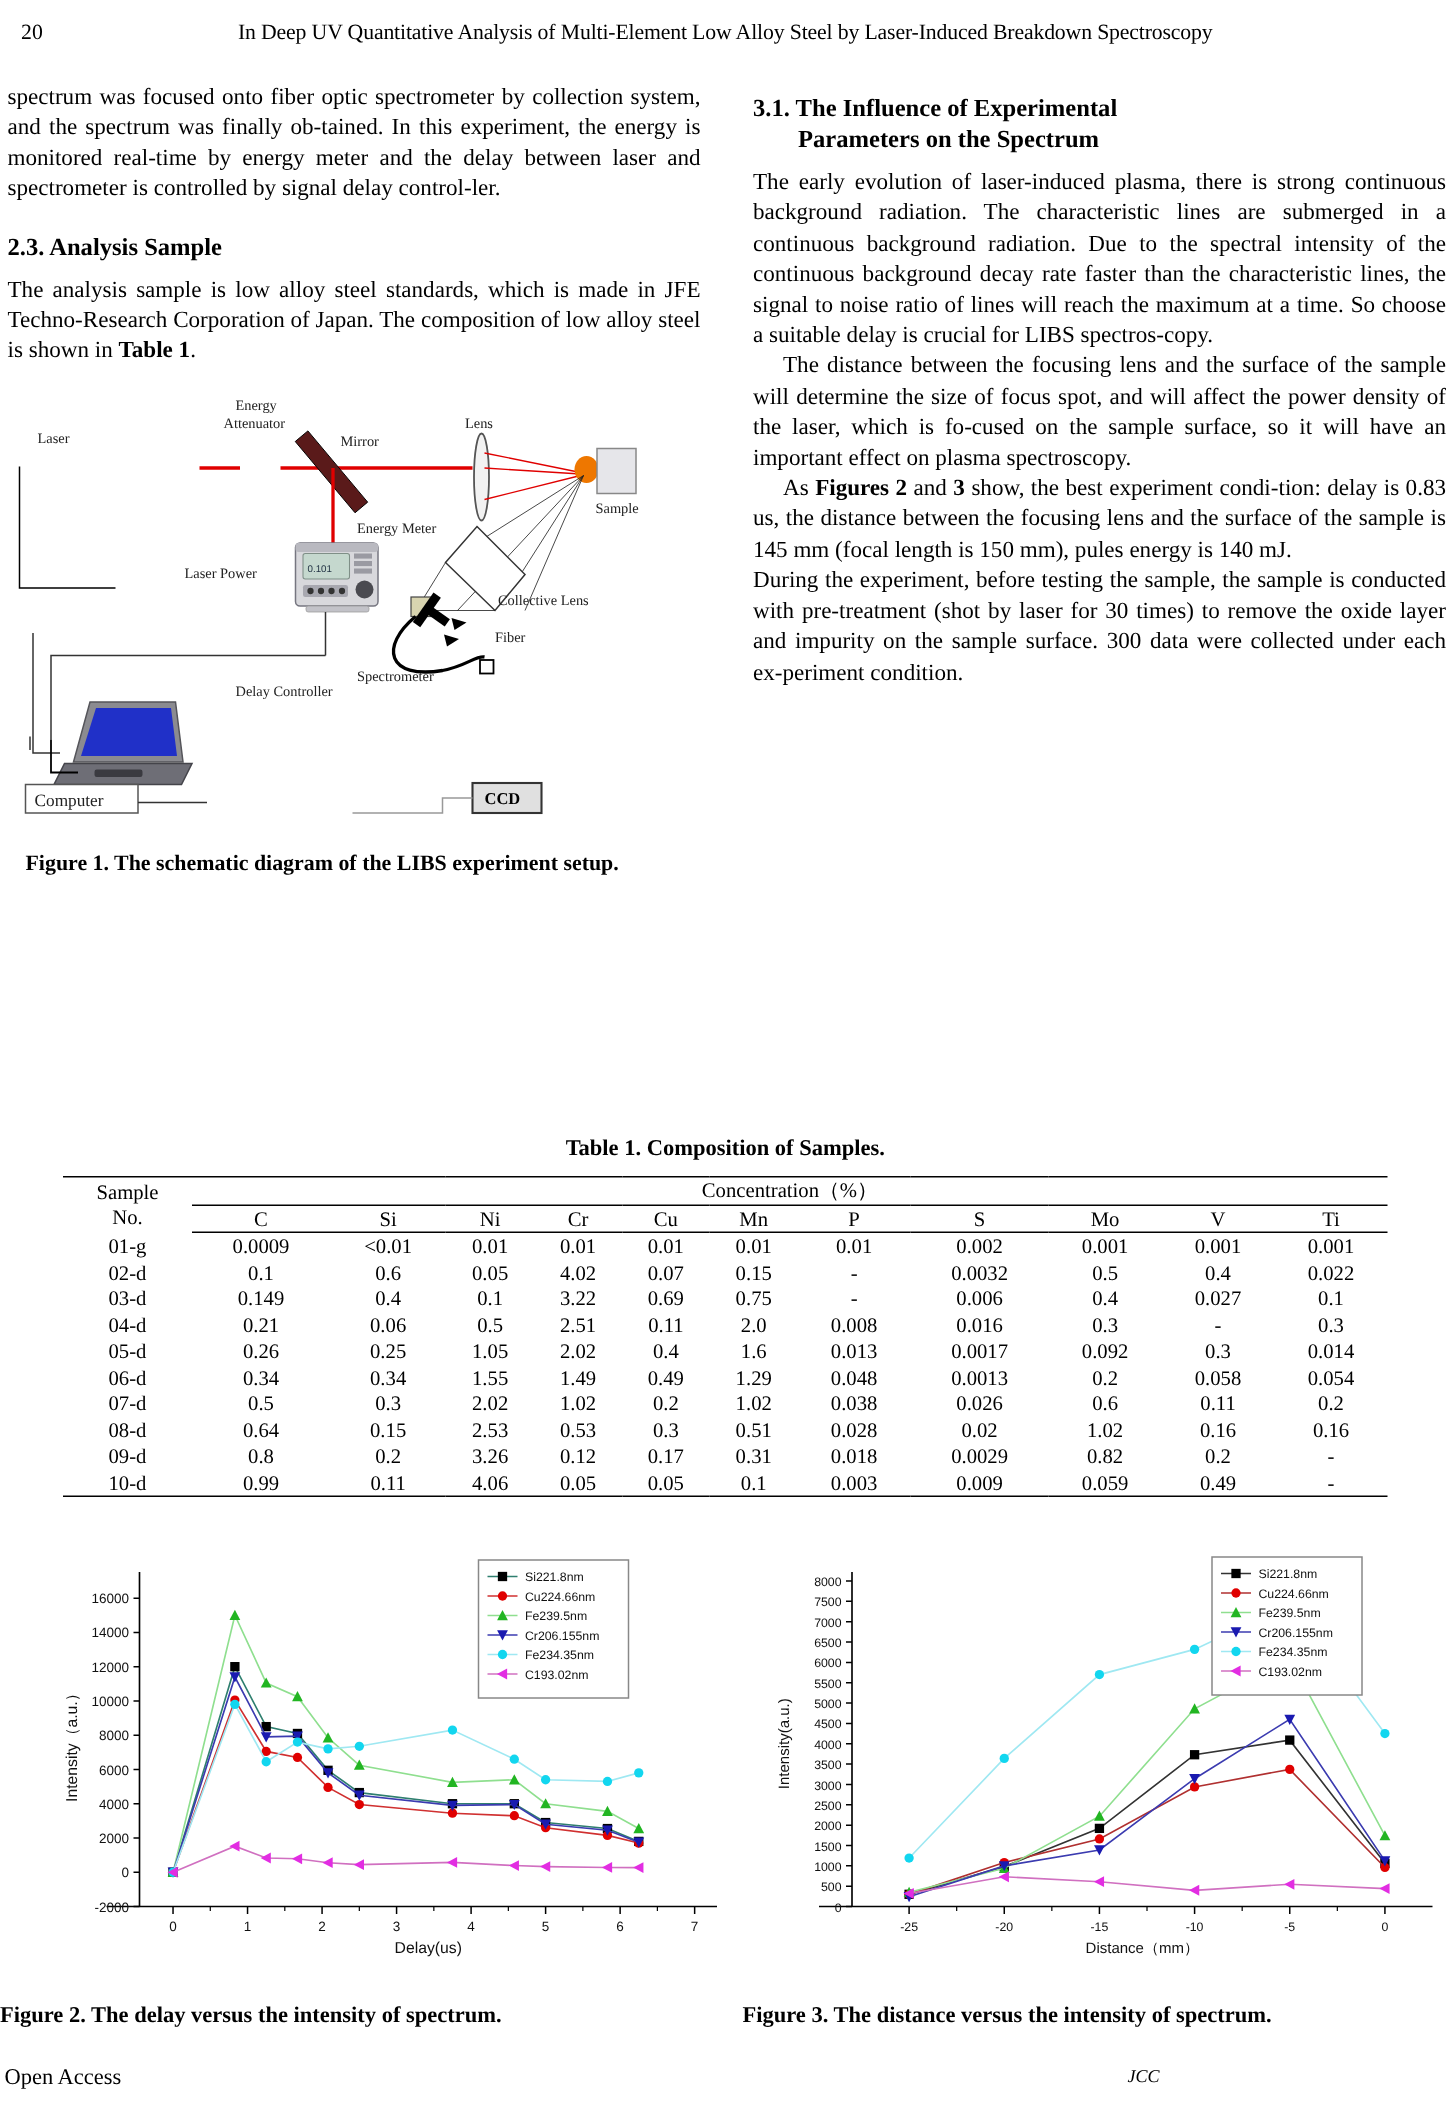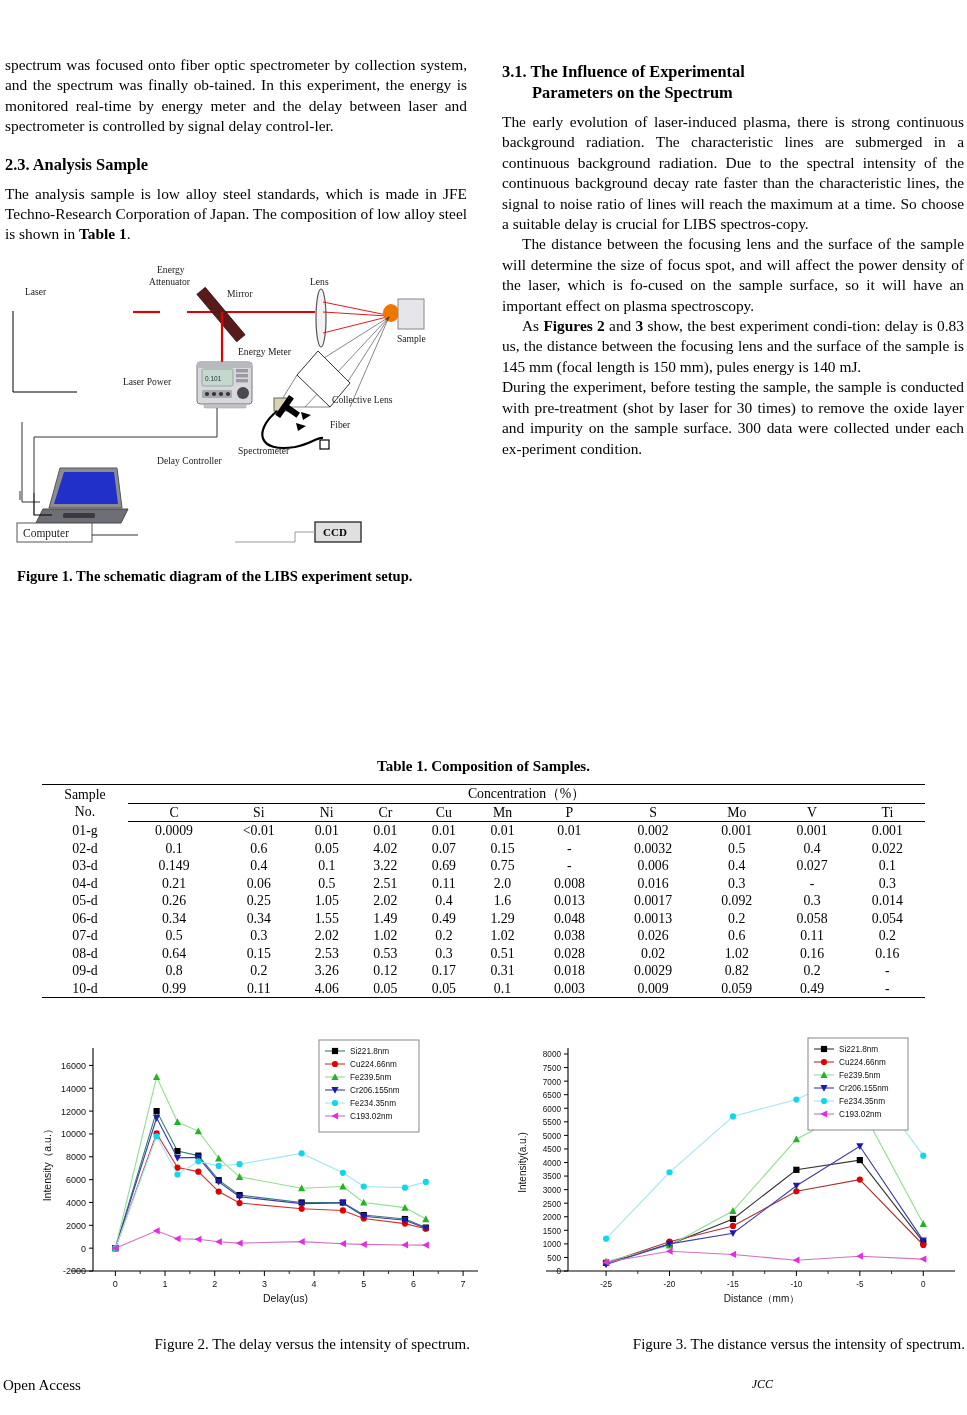--- a/index.html
+++ b/index.html
@@ -159,23 +159,23 @@
   .caption-row {
     position: absolute;
     top: 1336px;
     left: 0;
     width: 967px;
   }
   .cap-cell {
     position: absolute;
     top: 0;
     width: 470px;
-    text-align: right;
+    text-align: left;
     font-size: 15px;
-    font-weight: normal;
+    font-weight: bold;
   }
   .cap-left  { left: 0px; }
   .cap-right { left: 495px; }
 
   
   .footer {
     position: absolute;
     bottom: 16px;
     left: 0;
     width: 778px;
@@ -195,20 +195,24 @@
   }
 
   text { font-family: "Liberation Sans", sans-serif; }
   .sch-label { font-family: "Liberation Serif", serif; font-size: 9.6px; fill:#222; }
 </style>
 </head>
 <body>
 
 <div class="page">
 
+  <div class="runhead">
+    <div class="runhead-page">20</div>
+    <div class="runhead-title">In Deep UV Quantitative Analysis of Multi-Element Low Alloy Steel by Laser-Induced Breakdown Spectroscopy</div>
+  </div>
 
   <div class="cols">
 
     <div class="col col-left">
       <p class="body noindent">spectrum was focused onto fiber optic spectrometer by collection system, and the spectrum was finally ob-tained. In this experiment, the energy is monitored real-time by energy meter and the delay between laser and spectrometer is controlled by signal delay control-ler.</p>
 
       <h2 class="sec">2.3. Analysis Sample</h2>
 
       <p class="body noindent"><span>The analysis sample is low alloy steel standards, which is made in JFE Techno-Research Corporation of Japan. The composition of low alloy steel is shown in <b>Table 1</b>.</span></p>
 

